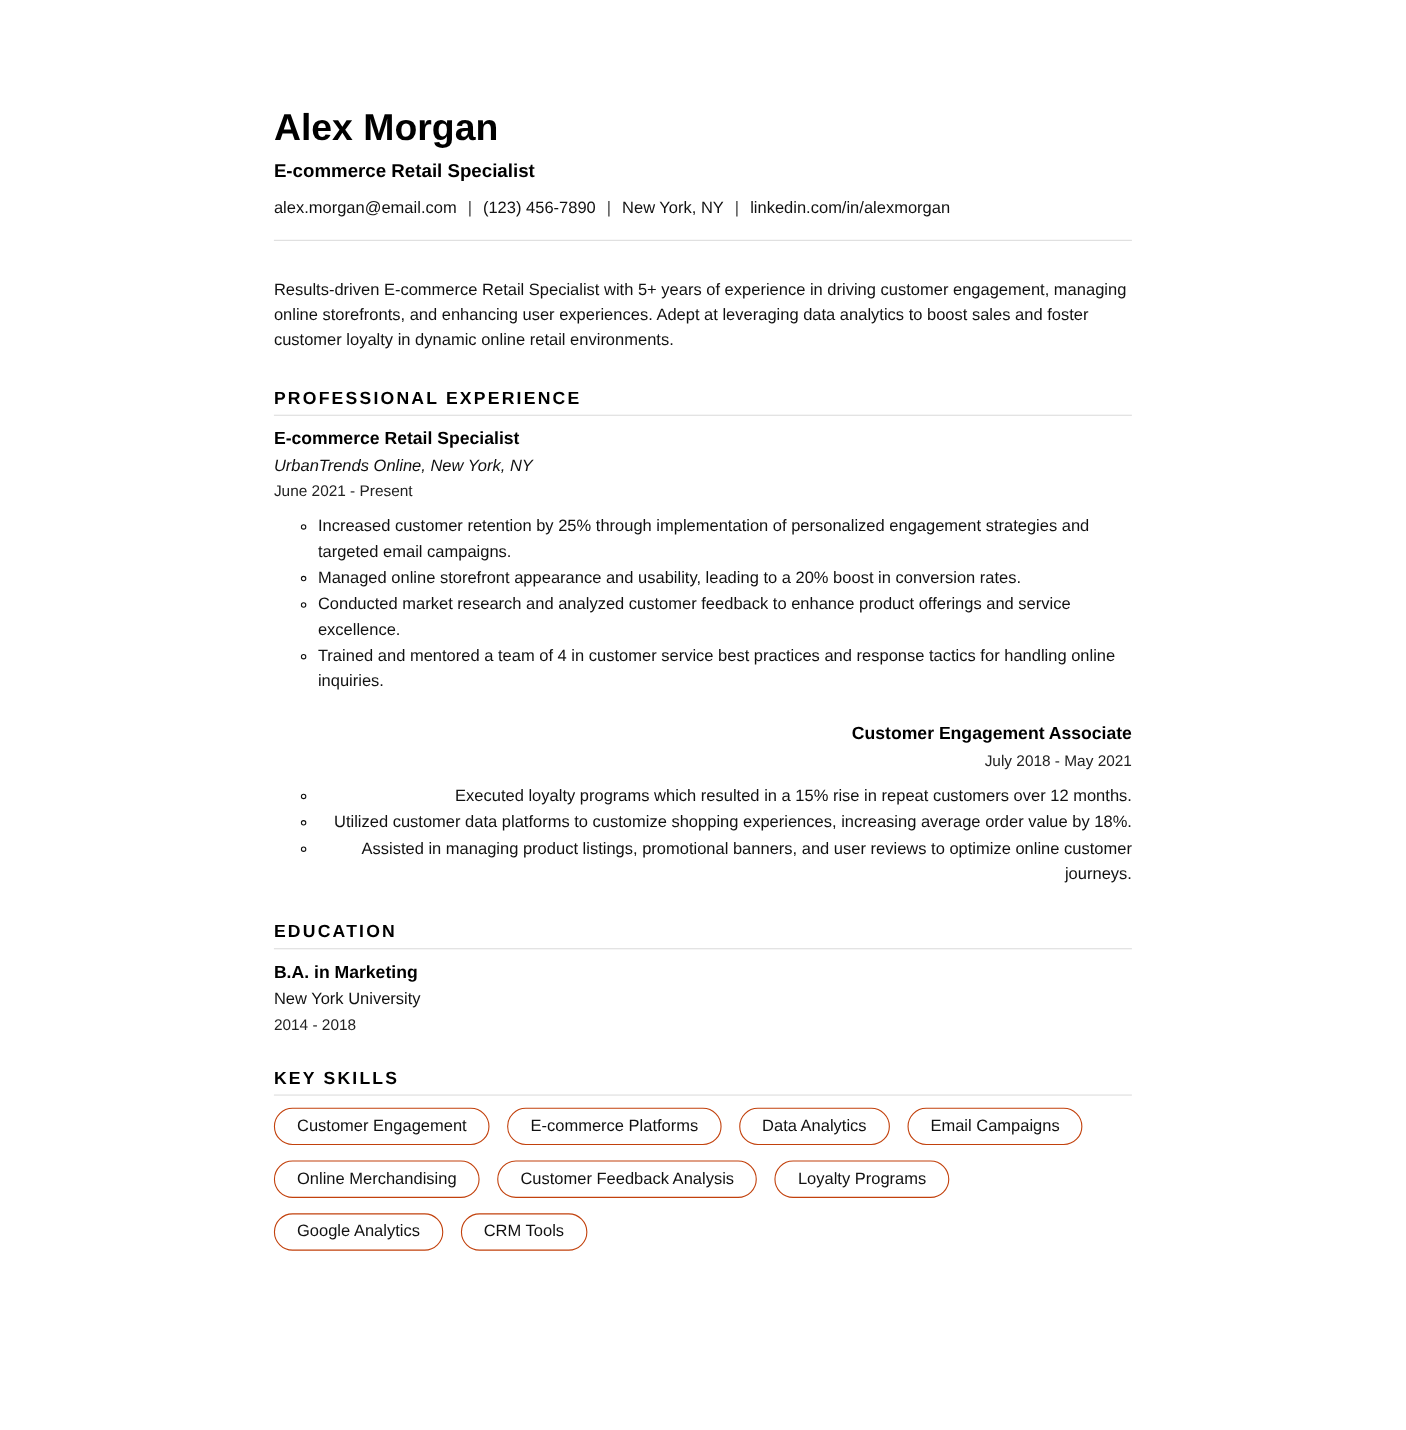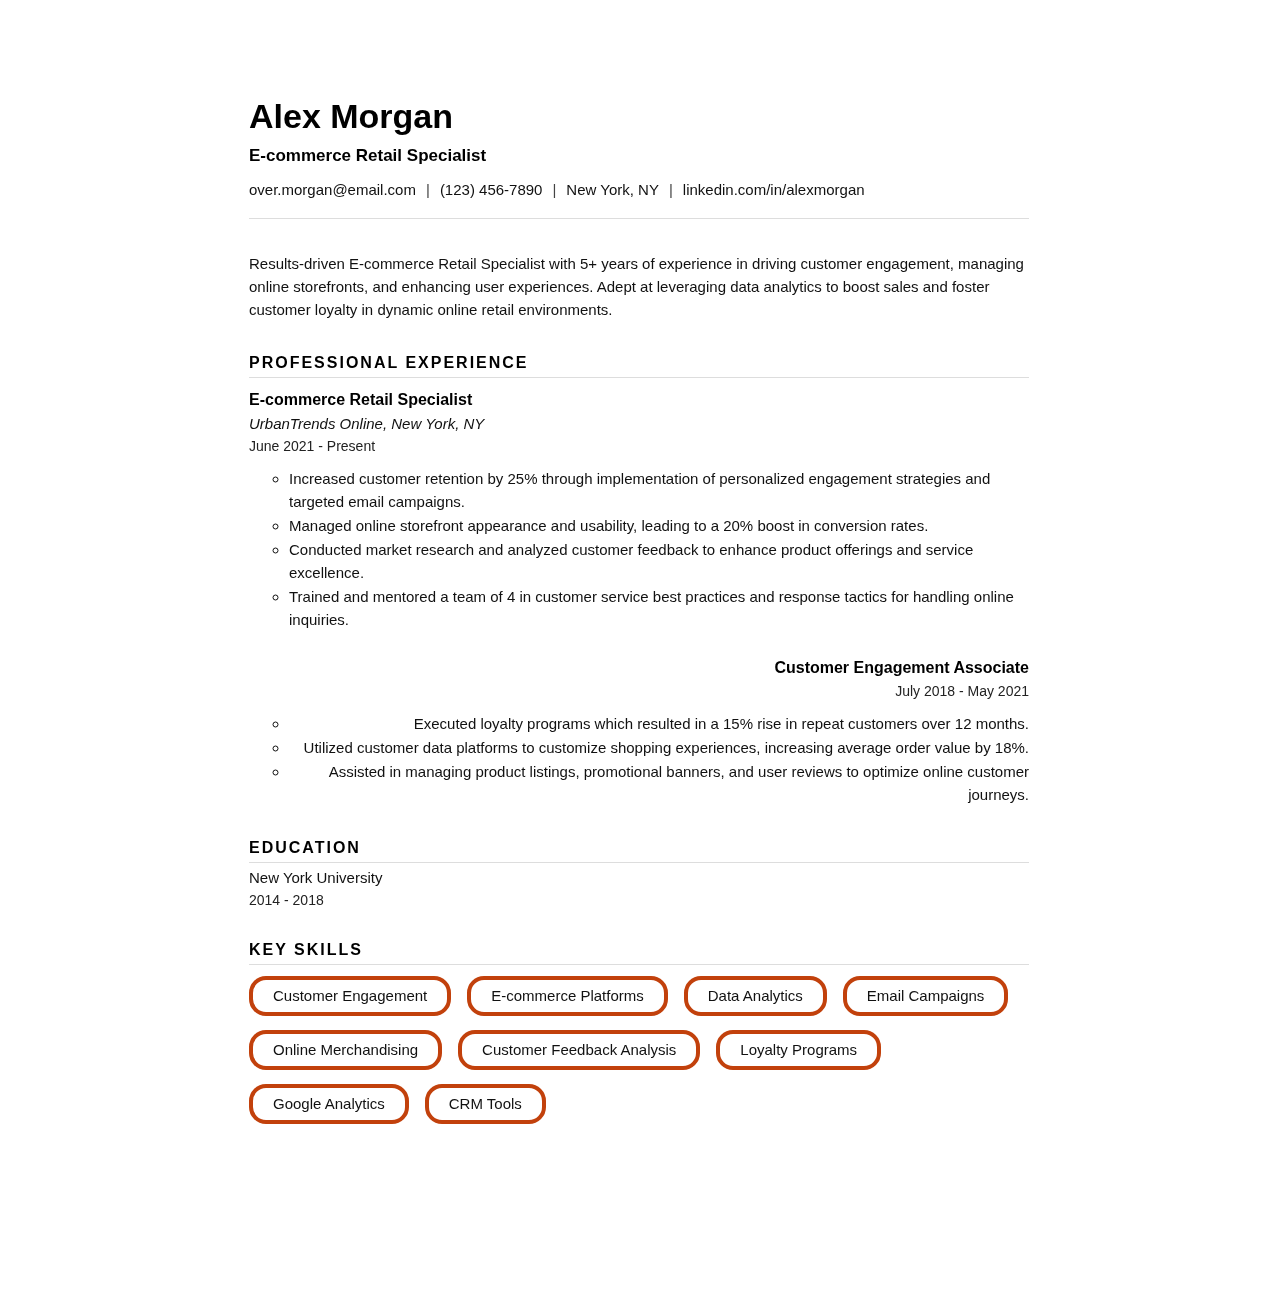--- a/index.html
+++ b/index.html
@@ -89,40 +89,40 @@
 
   
   .skills {
     display: flex;
     flex-wrap: wrap;
     gap: 14px 16px;
     margin-top: 11px;
   }
   .pill {
     display: inline-block;
-    border: 4px solid #c2410c;
+    border: 1px solid #c2410c;
     border-radius: 17px;
     background: #ffffff;
     padding: 6px 20px 7px 20px;
     font-size: 15px;
     line-height: 19px;
     color: #111111;
     white-space: nowrap;
   }
 </style>
 </head>
 <body>
 
 <div class="page">
   <div class="content">
 
     <h1 class="name">Alex Morgan</h1>
     <div class="title">E-commerce Retail Specialist</div>
     <div class="contact">
-      <span>over.morgan@email.com</span><span class="sep">|</span><span>(123) 456-7890</span><span class="sep">|</span><span>New York, NY</span><span class="sep">|</span><span>linkedin.com/in/alexmorgan</span>
+      <span>alex.morgan@email.com</span><span class="sep">|</span><span>(123) 456-7890</span><span class="sep">|</span><span>New York, NY</span><span class="sep">|</span><span>linkedin.com/in/alexmorgan</span>
     </div>
     <hr class="header-divider">
 
     <p class="summary">Results-driven E-commerce Retail Specialist with 5+ years of experience in driving customer engagement, managing online storefronts, and enhancing user experiences. Adept at leveraging data analytics to boost sales and foster customer loyalty in dynamic online retail environments.</p>
 
     <h2 class="section-heading">PROFESSIONAL EXPERIENCE</h2>
 
     <div class="job">
       <div class="job-title">E-commerce Retail Specialist</div>
       <div class="job-company">UrbanTrends Online, New York, NY</div>
@@ -139,20 +139,21 @@
       <div class="job-title">Customer Engagement Associate</div>
       <div class="job-dates">July 2018 - May 2021</div>
       <ul class="bullets">
         <li>Executed loyalty programs which resulted in a 15% rise in repeat customers over 12 months.</li>
         <li>Utilized customer data platforms to customize shopping experiences, increasing average order value by 18%.</li>
         <li>Assisted in managing product listings, promotional banners, and user reviews to optimize online customer journeys.</li>
       </ul>
     </div>
 
     <h2 class="section-heading">EDUCATION</h2>
+    <div class="degree">B.A. in Marketing</div>
     <div class="school">New York University</div>
     <div class="edu-dates">2014 - 2018</div>
 
     <h2 class="section-heading">KEY SKILLS</h2>
     <div class="skills">
       <span class="pill">Customer Engagement</span>
       <span class="pill">E-commerce Platforms</span>
       <span class="pill">Data Analytics</span>
       <span class="pill">Email Campaigns</span>
       <span class="pill">Online Merchandising</span>

